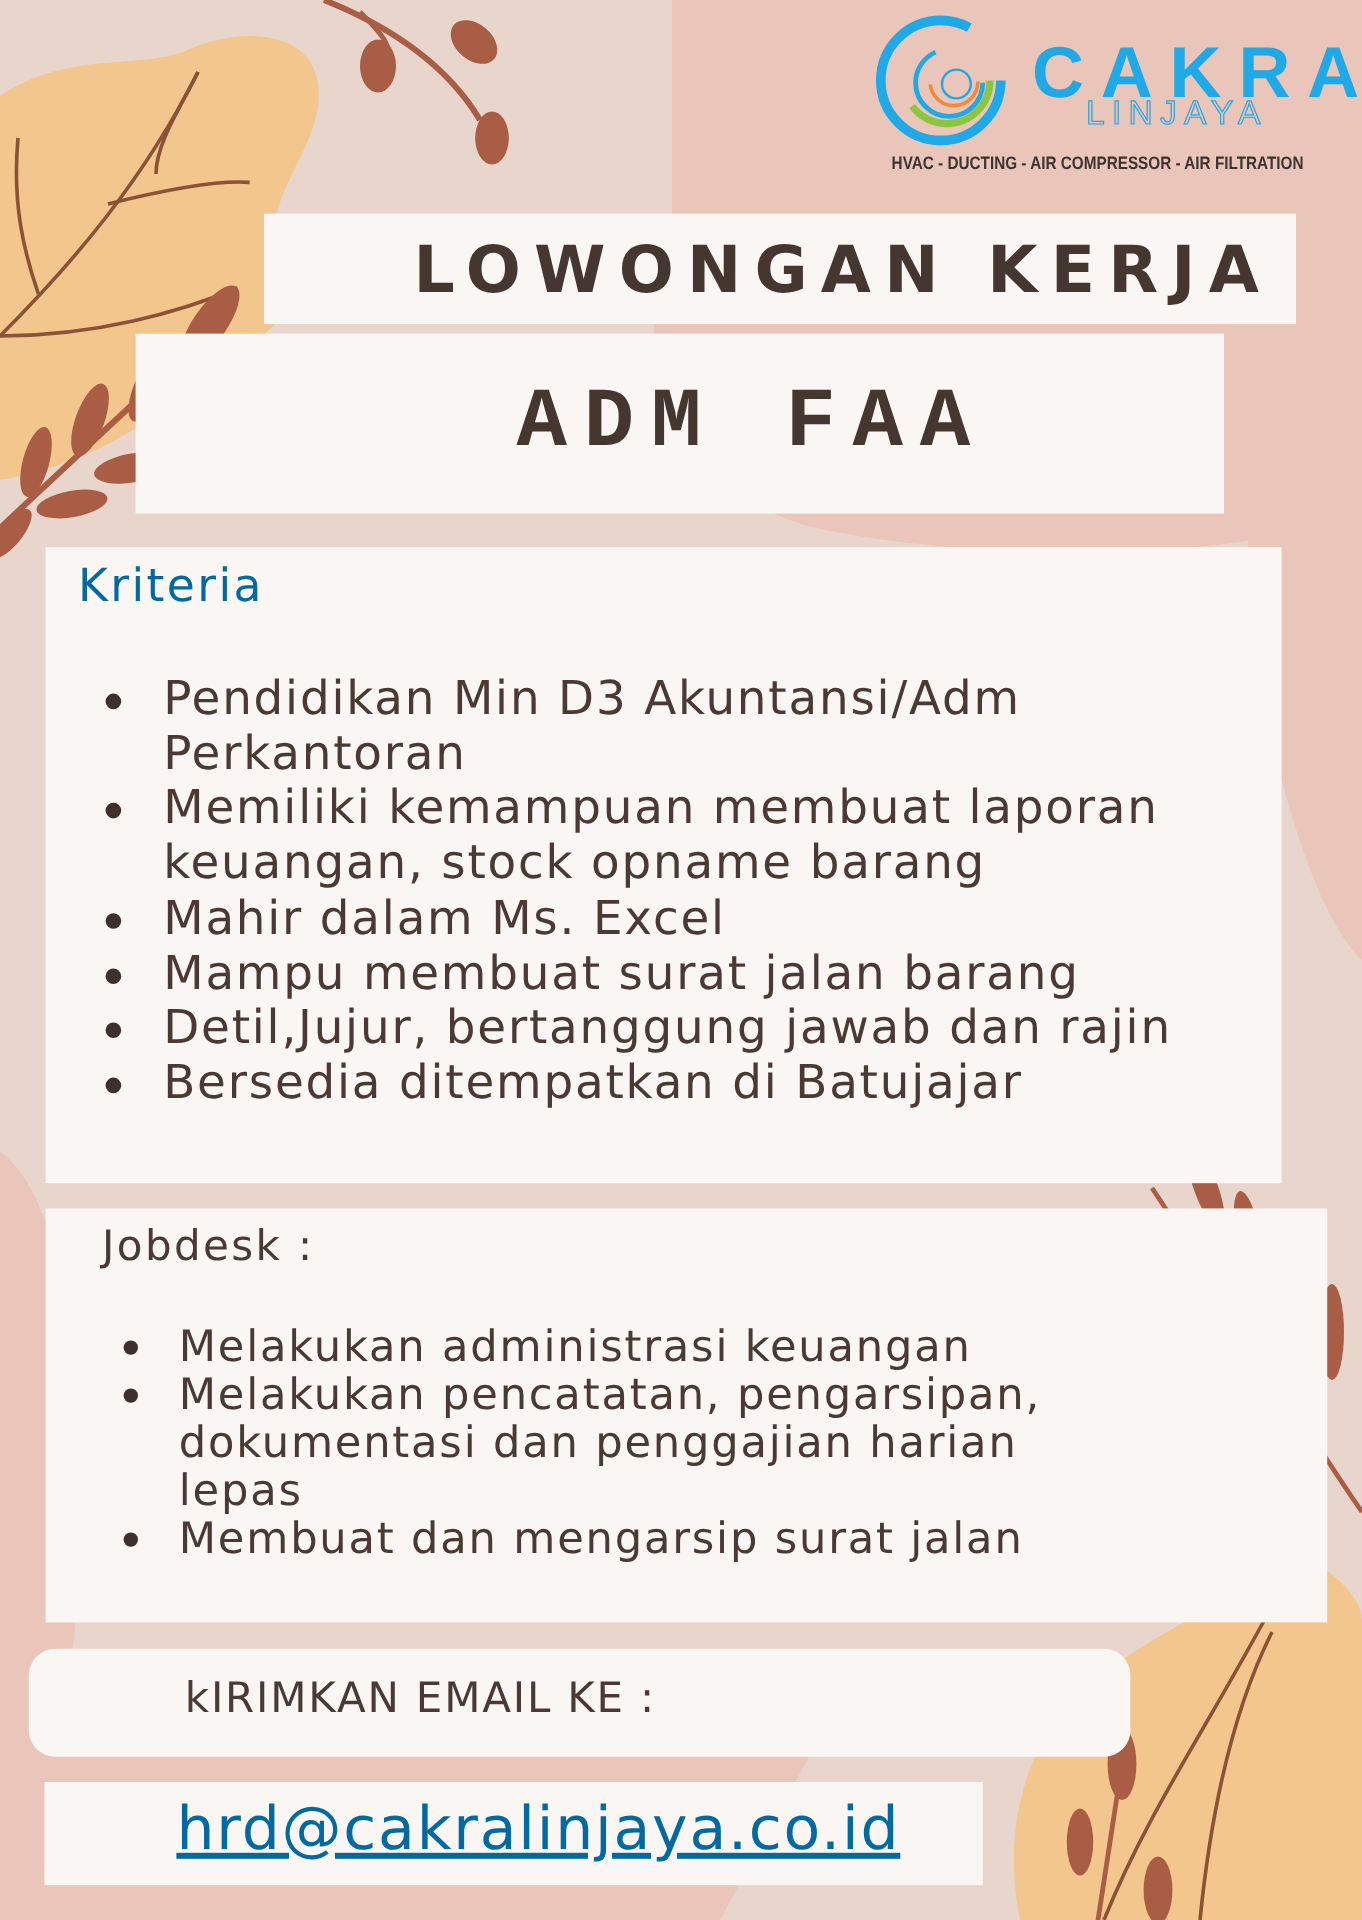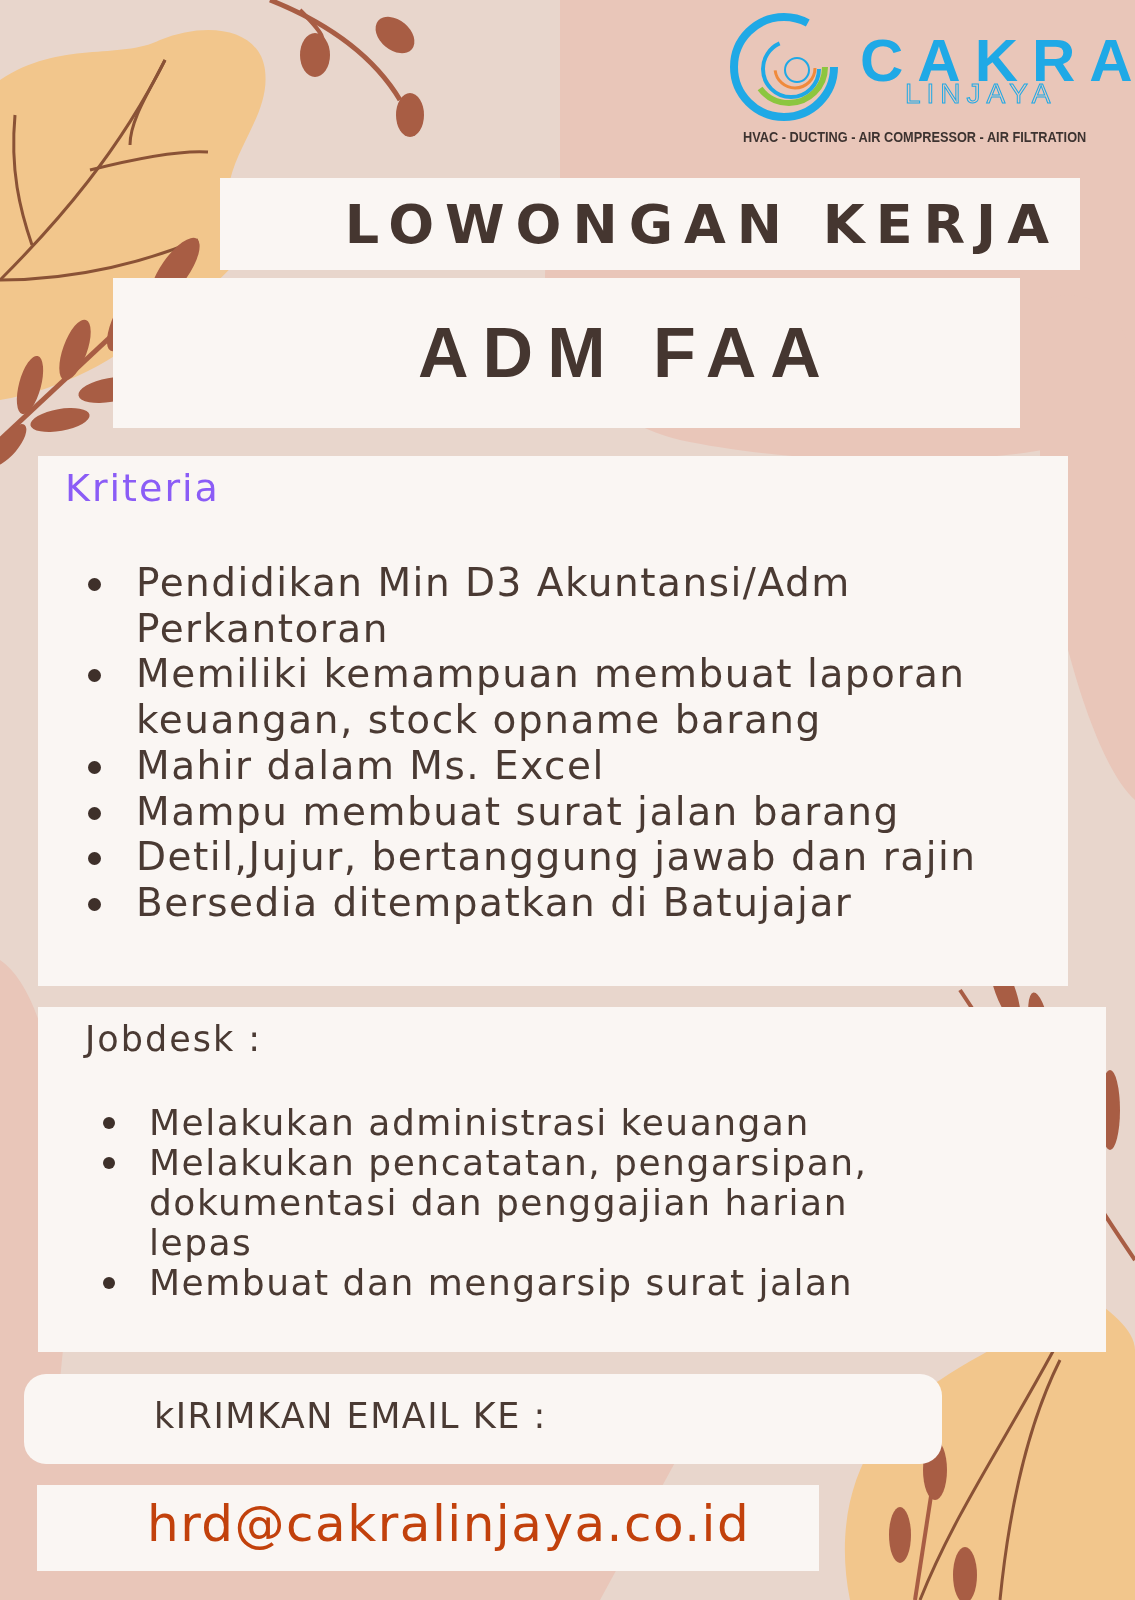--- a/index.html
+++ b/index.html
@@ -6,36 +6,36 @@
   body{width:1135px;height:1600px;position:relative;overflow:hidden;background:#e8d6cc;font-family:"DejaVu Sans",sans-serif;color:#4a3a33;}
   .blob{position:absolute;}
   .panel{position:absolute;background:#faf6f3;}
   .logo{position:absolute;left:735px;top:8px;width:380px;height:145px;}
   .logo-text{position:absolute;left:125px;top:18px;font-family:"Liberation Sans",sans-serif;font-weight:bold;font-size:60px;letter-spacing:14px;color:#1fa9e6;}
   .logo-sub{position:absolute;left:170px;top:70px;font-family:"Liberation Sans",sans-serif;font-size:28px;letter-spacing:6px;color:transparent;-webkit-text-stroke:1px #1fa9e6;}
   .logo-tag{position:absolute;left:8px;top:120px;font-family:"Liberation Sans",sans-serif;font-weight:bold;font-size:15px;color:#3d3330;transform:scaleX(0.85);transform-origin:left;white-space:nowrap;}
   .title1{position:absolute;left:220px;top:178px;width:860px;height:92px;display:flex;align-items:center;justify-content:flex-end;padding-right:20px;box-sizing:border-box;}
   .title1 span{font-family:"DejaVu Sans",sans-serif;font-weight:bold;font-size:54px;letter-spacing:11px;color:#453630;}
   .title2{position:absolute;left:113px;top:278px;width:907px;height:150px;display:flex;align-items:center;justify-content:center;}
-  .title2 span{font-family:Liberation Sans, sans-serif;font-weight:bold;font-size:70px;letter-spacing:14px;color:#453630;margin-left:120px;}
+  .title2 span{font-family:Liberation Mono, monospace;font-weight:bold;font-size:70px;letter-spacing:14px;color:#453630;margin-left:120px;}
   .crit{left:38px;top:456px;width:1030px;height:530px;}
-  .crit h2{position:absolute;left:27px;top:10px;margin:0;font-weight:normal;font-size:38px;letter-spacing:2px;color:#8b5cf6;font-family:"DejaVu Sans",sans-serif;}
+  .crit h2{position:absolute;left:27px;top:10px;margin:0;font-weight:normal;font-size:38px;letter-spacing:2px;color:#0369a1;font-family:"DejaVu Sans",sans-serif;}
   ul{margin:0;padding:0;list-style:none;}
   .crit ul{position:absolute;left:50px;top:104px;width:980px;}
   .crit li{position:relative;padding-left:48px;font-size:39px;line-height:45.7px;letter-spacing:1.5px;font-family:"DejaVu Sans",sans-serif;font-weight:normal;color:#4a3a33;}
   .crit li::before{content:"";position:absolute;left:0;top:18px;width:13px;height:13px;border-radius:50%;background:#3e302a;}
   .job{left:38px;top:1007px;width:1068px;height:345px;}
   .job h2{position:absolute;left:47px;top:12px;margin:0;font-weight:normal;font-size:35px;letter-spacing:2px;font-family:"DejaVu Sans",sans-serif;color:#4a3a33;}
   .job ul{position:absolute;left:65px;top:96px;width:840px;}
   .job li{position:relative;padding-left:46px;font-size:36px;line-height:40px;letter-spacing:1.5px;font-family:"DejaVu Sans",sans-serif;color:#4a3a33;}
   .job li::before{content:"";position:absolute;left:0;top:14px;width:12px;height:12px;border-radius:50%;background:#3e302a;}
   .send{left:24px;top:1374px;width:918px;height:90px;border-radius:22px;}
   .send span{position:absolute;left:130px;top:22px;font-size:35px;letter-spacing:1.5px;font-family:"DejaVu Sans",sans-serif;color:#4a3a33;}
   .email{left:37px;top:1485px;width:782px;height:86px;}
-  .email span{position:absolute;left:110px;top:10px;font-size:50px;letter-spacing:1.5px;font-family:"DejaVu Sans",sans-serif;color:#c2410c;}
+  .email span{position:absolute;left:110px;top:10px;font-size:50px;letter-spacing:1.5px;font-family:"DejaVu Sans",sans-serif;color:#0369a1;text-decoration:underline;}
 </style>
 </head>
 <body>
 
 <svg class="blob" width="1135" height="1600" style="left:0;top:0;">
   <path d="M560 0 L1135 0 L1135 420 C1060 470 820 470 680 440 C560 410 520 300 560 200 Z" fill="#e9c6b9"></path>
   <path d="M1040 300 C1110 280 1135 330 1135 400 L1135 800 C1090 760 1050 600 1040 500 Z" fill="#e9c6b9"></path>
   <path d="M0 960 C60 1000 80 1200 60 1380 L0 1400 Z" fill="#e9c6b9"></path>
   <path d="M0 1380 L720 1380 L600 1600 L0 1600 Z" fill="#e9c6b9"></path>
 

